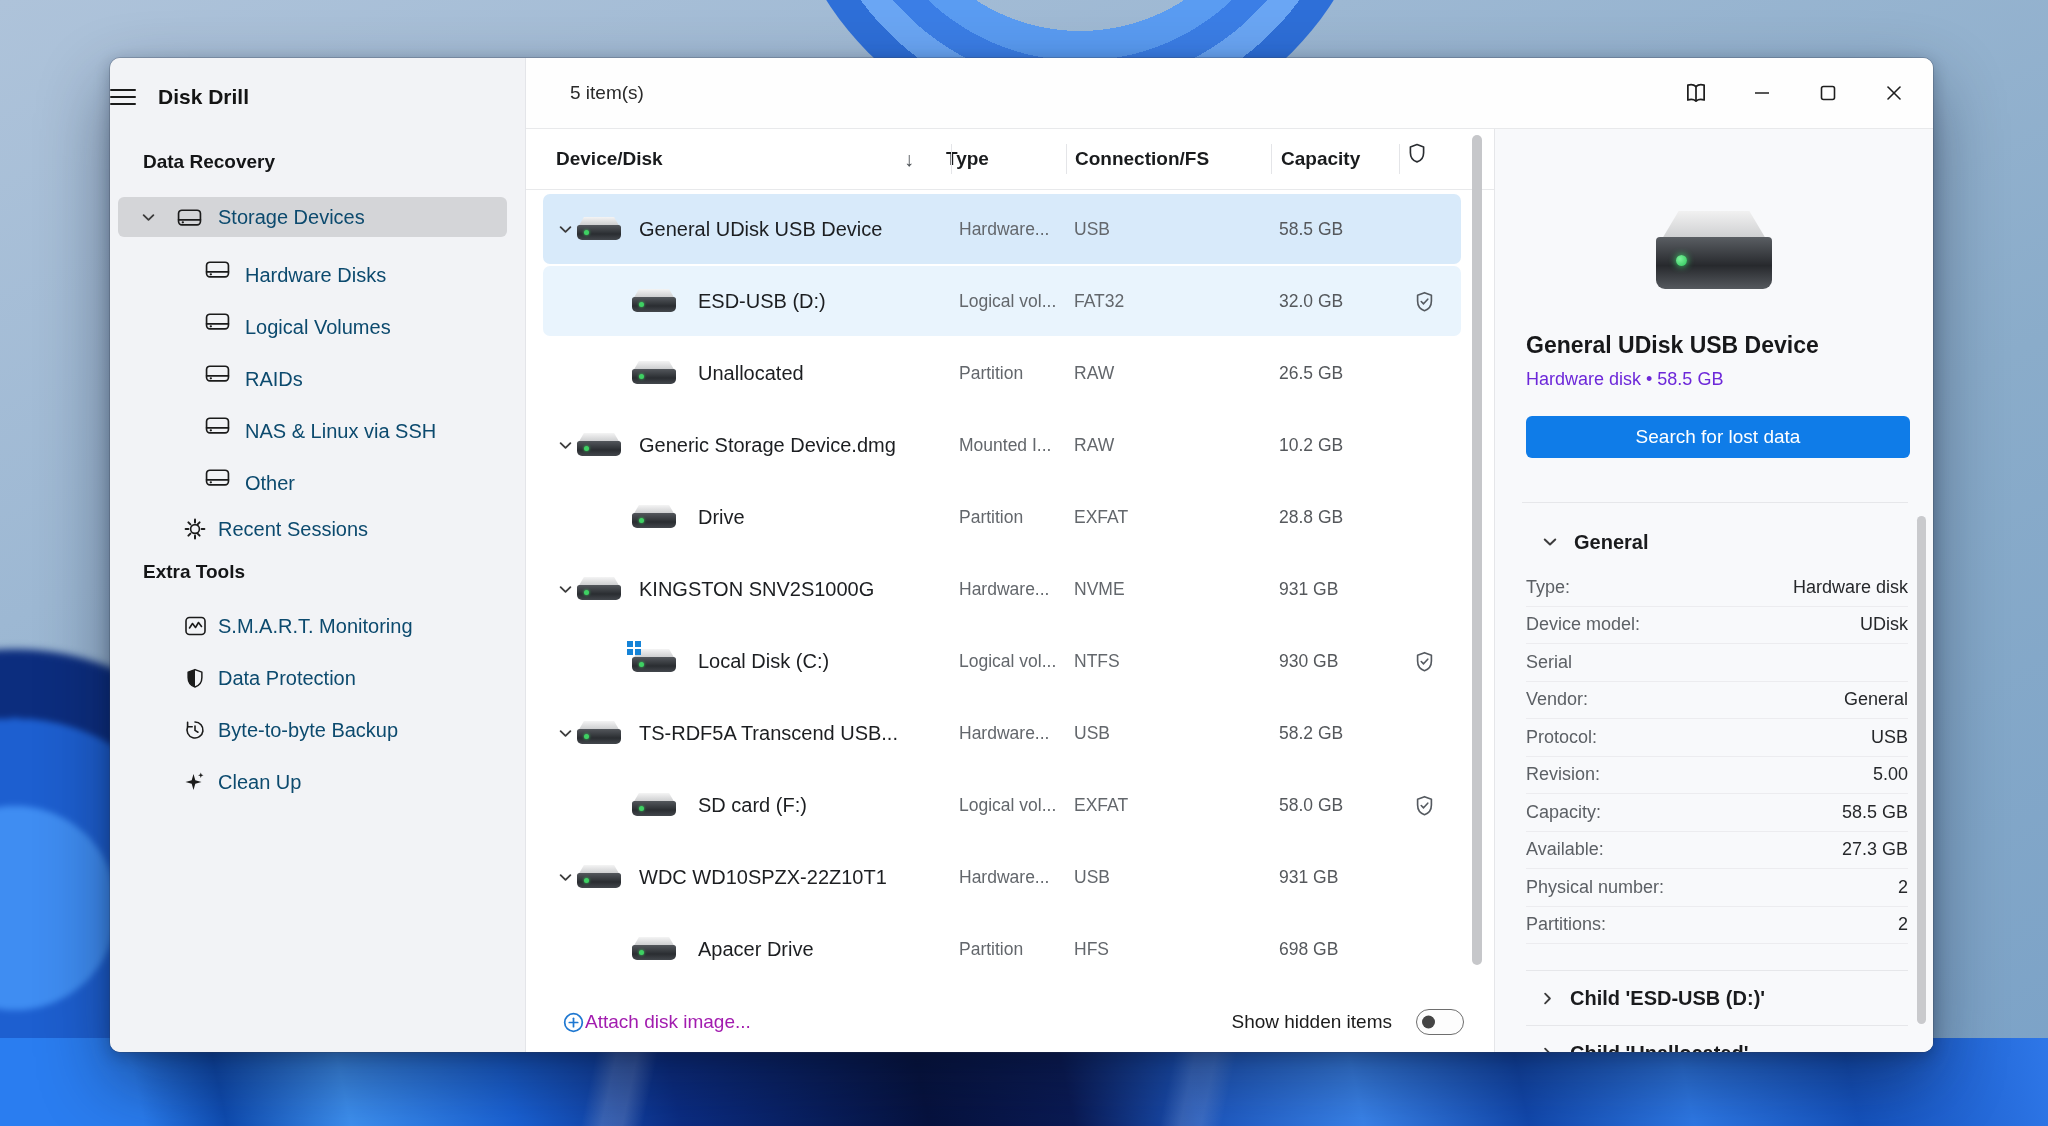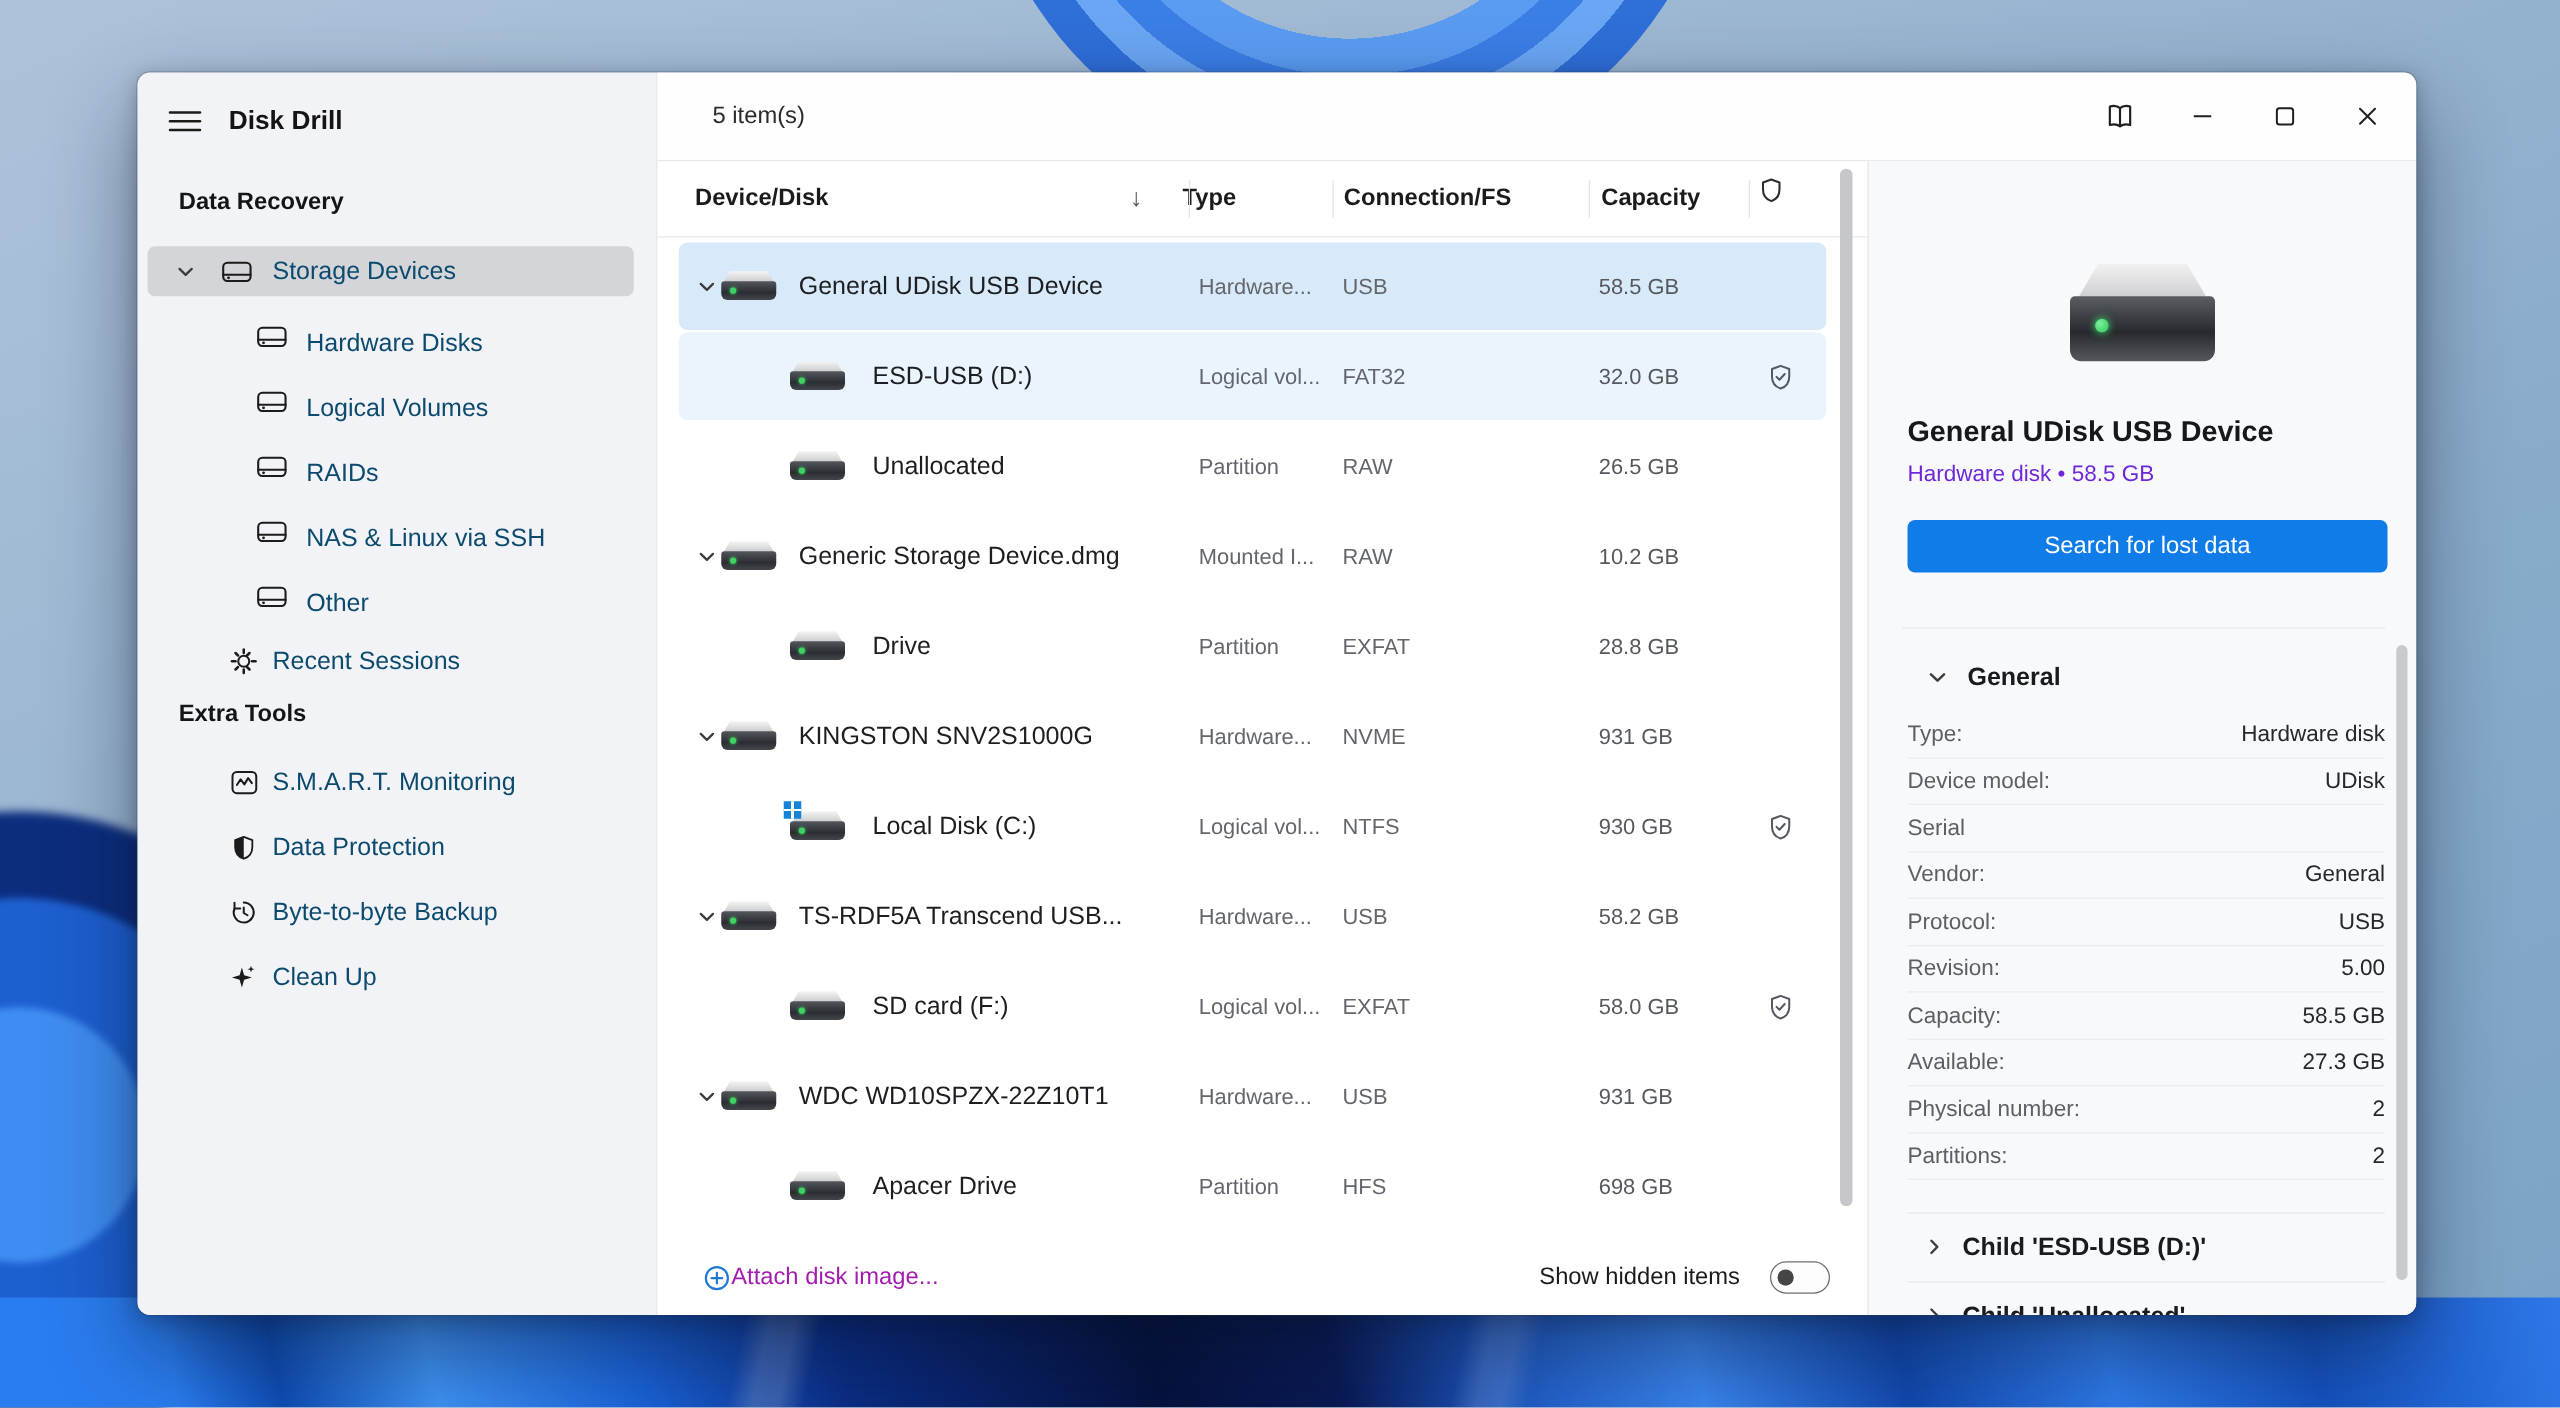--- a/index.html
+++ b/index.html
@@ -14,21 +14,21 @@
   .bloom-bottom{position:absolute;left:0;top:1038px;width:2048px;height:88px;
     background:linear-gradient(78deg,#2a7df0 0%,#2a7df0 7%,#0f4db4 11%,#3f93f5 17%,#1a63d8 25%,#0b2d85 33%,#06123f 45%,#0a1a55 52%,#1c56c0 58%,#3b86ef 66%,#1249b0 74%,#2f7bea 82%,#1553c0 90%,#2e77e8 100%);}
   .bloom-bottom:after{content:"";position:absolute;inset:0;
     background:linear-gradient(102deg,transparent 0 29%,rgba(255,255,255,.18) 30% 31%,transparent 32% 57%,rgba(255,255,255,.14) 58% 59%,transparent 60%);}
   
   .window{position:absolute;left:110px;top:58px;width:1823px;height:994px;border-radius:10px;display:flex;
     overflow:hidden;background:#fff;box-shadow:0 30px 70px rgba(8,18,40,.45),0 4px 16px rgba(8,18,40,.28);
     outline:1px solid rgba(50,60,80,.25);}
   
   .sidebar{width:415px;flex:0 0 415px;background:#f2f3f6;border-right:1px solid #e4e5e9;}
-  .sb-head{height:78px;display:flex;align-items:center;padding-left:25px;}
+  .sb-head{height:78px;display:flex;align-items:center;}
   .hamburger{width:26px;display:flex;flex-direction:column;gap:5px;background:none;border:none;padding:0;cursor:pointer;}
   .hamburger span{height:2.2px;background:#1b1b1b;border-radius:2px;}
   .app-title{margin-left:22px;font-size:21px;font-weight:700;color:#141414;}
   .sb-section{margin:15px 18px 22px 33px;height:24px;font-size:19px;font-weight:700;color:#141517;}
   .sb-section.sec-1{margin-top:11px;margin-bottom:21px;}
   .side-item{height:40px;margin:0 18px 12px 8px;border-radius:6px;display:flex;align-items:center;
     font-size:20px;color:#0c4a6e;cursor:pointer;}
   .side-item.selected{background:#d4d5d8;}
   .side-item .chev{width:14px;margin-left:24px;display:flex;}
   .side-item .icon{width:25px;display:flex;justify-content:center;}

